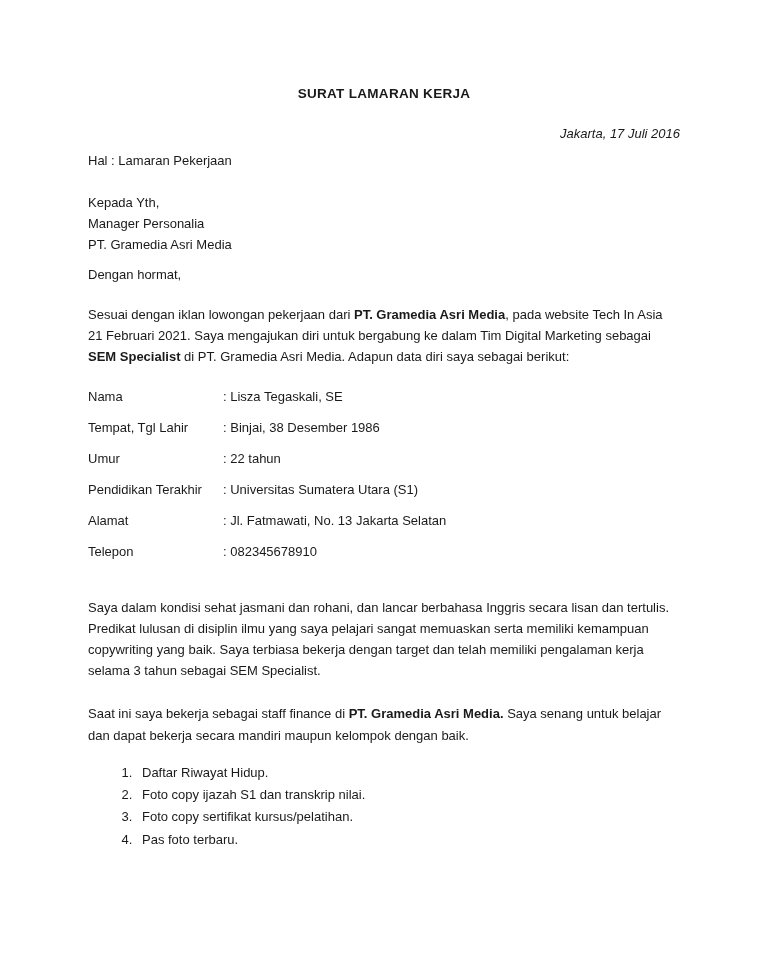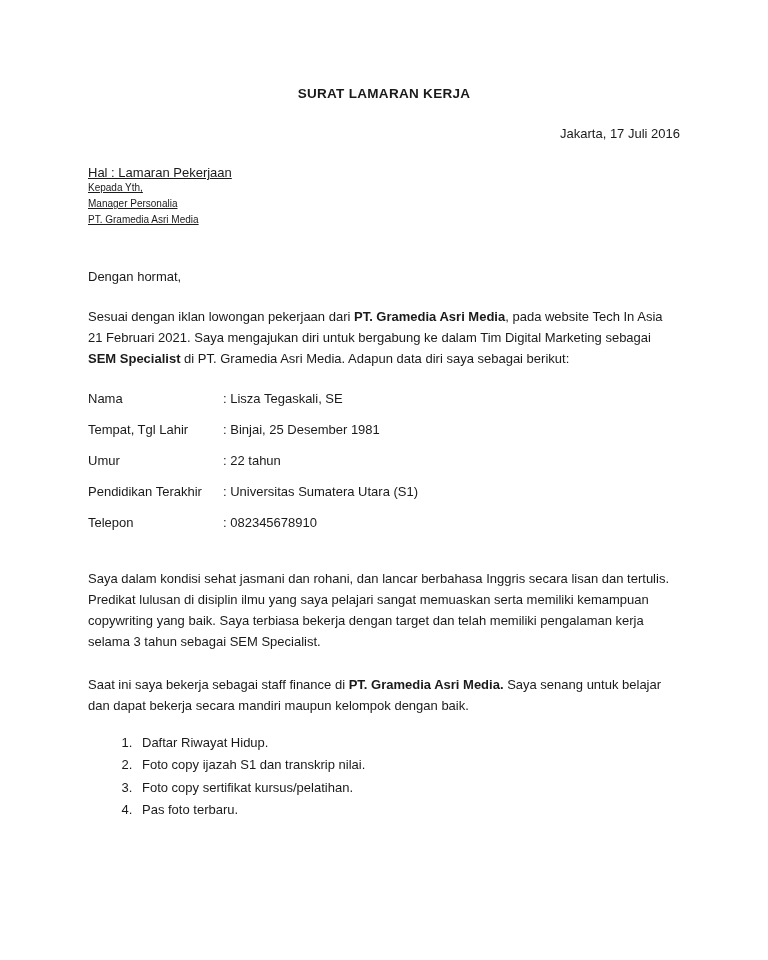--- a/index.html
+++ b/index.html
@@ -27,37 +27,37 @@
     font-size: 13.5px;
     font-weight: bold;
     letter-spacing: 0.3px;
     margin: 0;
     padding-top: 86px;
   }
   .date-line {
     text-align: right;
     font-size: 13px;
     margin-top: 25px;
+    font-style: italic;
   }
   .subject-line {
     font-size: 13px;
-    margin-top: 24px;
-    text-decoration: underline;
+    margin-top: 12px;
   }
   .recipient-block {
-    font-size: 10px;
+    margin-top: 24px;
+    font-size: 13px;
     line-height: 1.62;
-    text-decoration: underline;
   }
   .recipient-block div {
     white-space: pre;
   }
   .salutation {
     font-size: 13px;
-    margin-top: 40px;
+    margin-top: 12px;
   }
   .para {
     font-size: 13px;
     line-height: 1.62;
     margin-top: 22px;
     text-align: left;
     max-width: 592px;
   }
   .para b { font-weight: bold; }
 
@@ -110,29 +110,33 @@
   <p class="para"><span>Sesuai dengan iklan lowongan pekerjaan dari </span><b>PT. Gramedia Asri Media</b><span>, pada website Tech In Asia 21 Februari 2021. Saya mengajukan diri untuk bergabung ke dalam Tim Digital Marketing sebagai </span><b>SEM Specialist</b><span> di PT. Gramedia Asri Media. Adapun data diri saya sebagai berikut:</span></p>
 
   <table class="data-table">
     <tbody>
       <tr>
         <td class="lbl">Nama</td>
         <td class="val">: Lisza Tegaskali, SE</td>
       </tr>
       <tr>
         <td class="lbl">Tempat, Tgl Lahir</td>
-        <td class="val">: Binjai, 25 Desember 1981</td>
+        <td class="val">: Binjai, 38 Desember 1986</td>
       </tr>
       <tr>
         <td class="lbl">Umur</td>
         <td class="val">: 22 tahun</td>
       </tr>
       <tr>
         <td class="lbl">Pendidikan Terakhir</td>
         <td class="val">: Universitas Sumatera Utara (S1)</td>
+      </tr>
+      <tr>
+        <td class="lbl">Alamat</td>
+        <td class="val">: Jl. Fatmawati, No. 13 Jakarta Selatan</td>
       </tr>
       <tr>
         <td class="lbl">Telepon</td>
         <td class="val">: 082345678910</td>
       </tr>
     </tbody>
   </table>
 
   <p class="para">Saya dalam kondisi sehat jasmani dan rohani, dan lancar berbahasa Inggris secara lisan dan tertulis. Predikat lulusan di disiplin ilmu yang saya pelajari sangat memuaskan serta memiliki kemampuan copywriting yang baik. Saya terbiasa bekerja dengan target dan telah memiliki pengalaman kerja selama 3 tahun sebagai SEM Specialist.</p>
 

